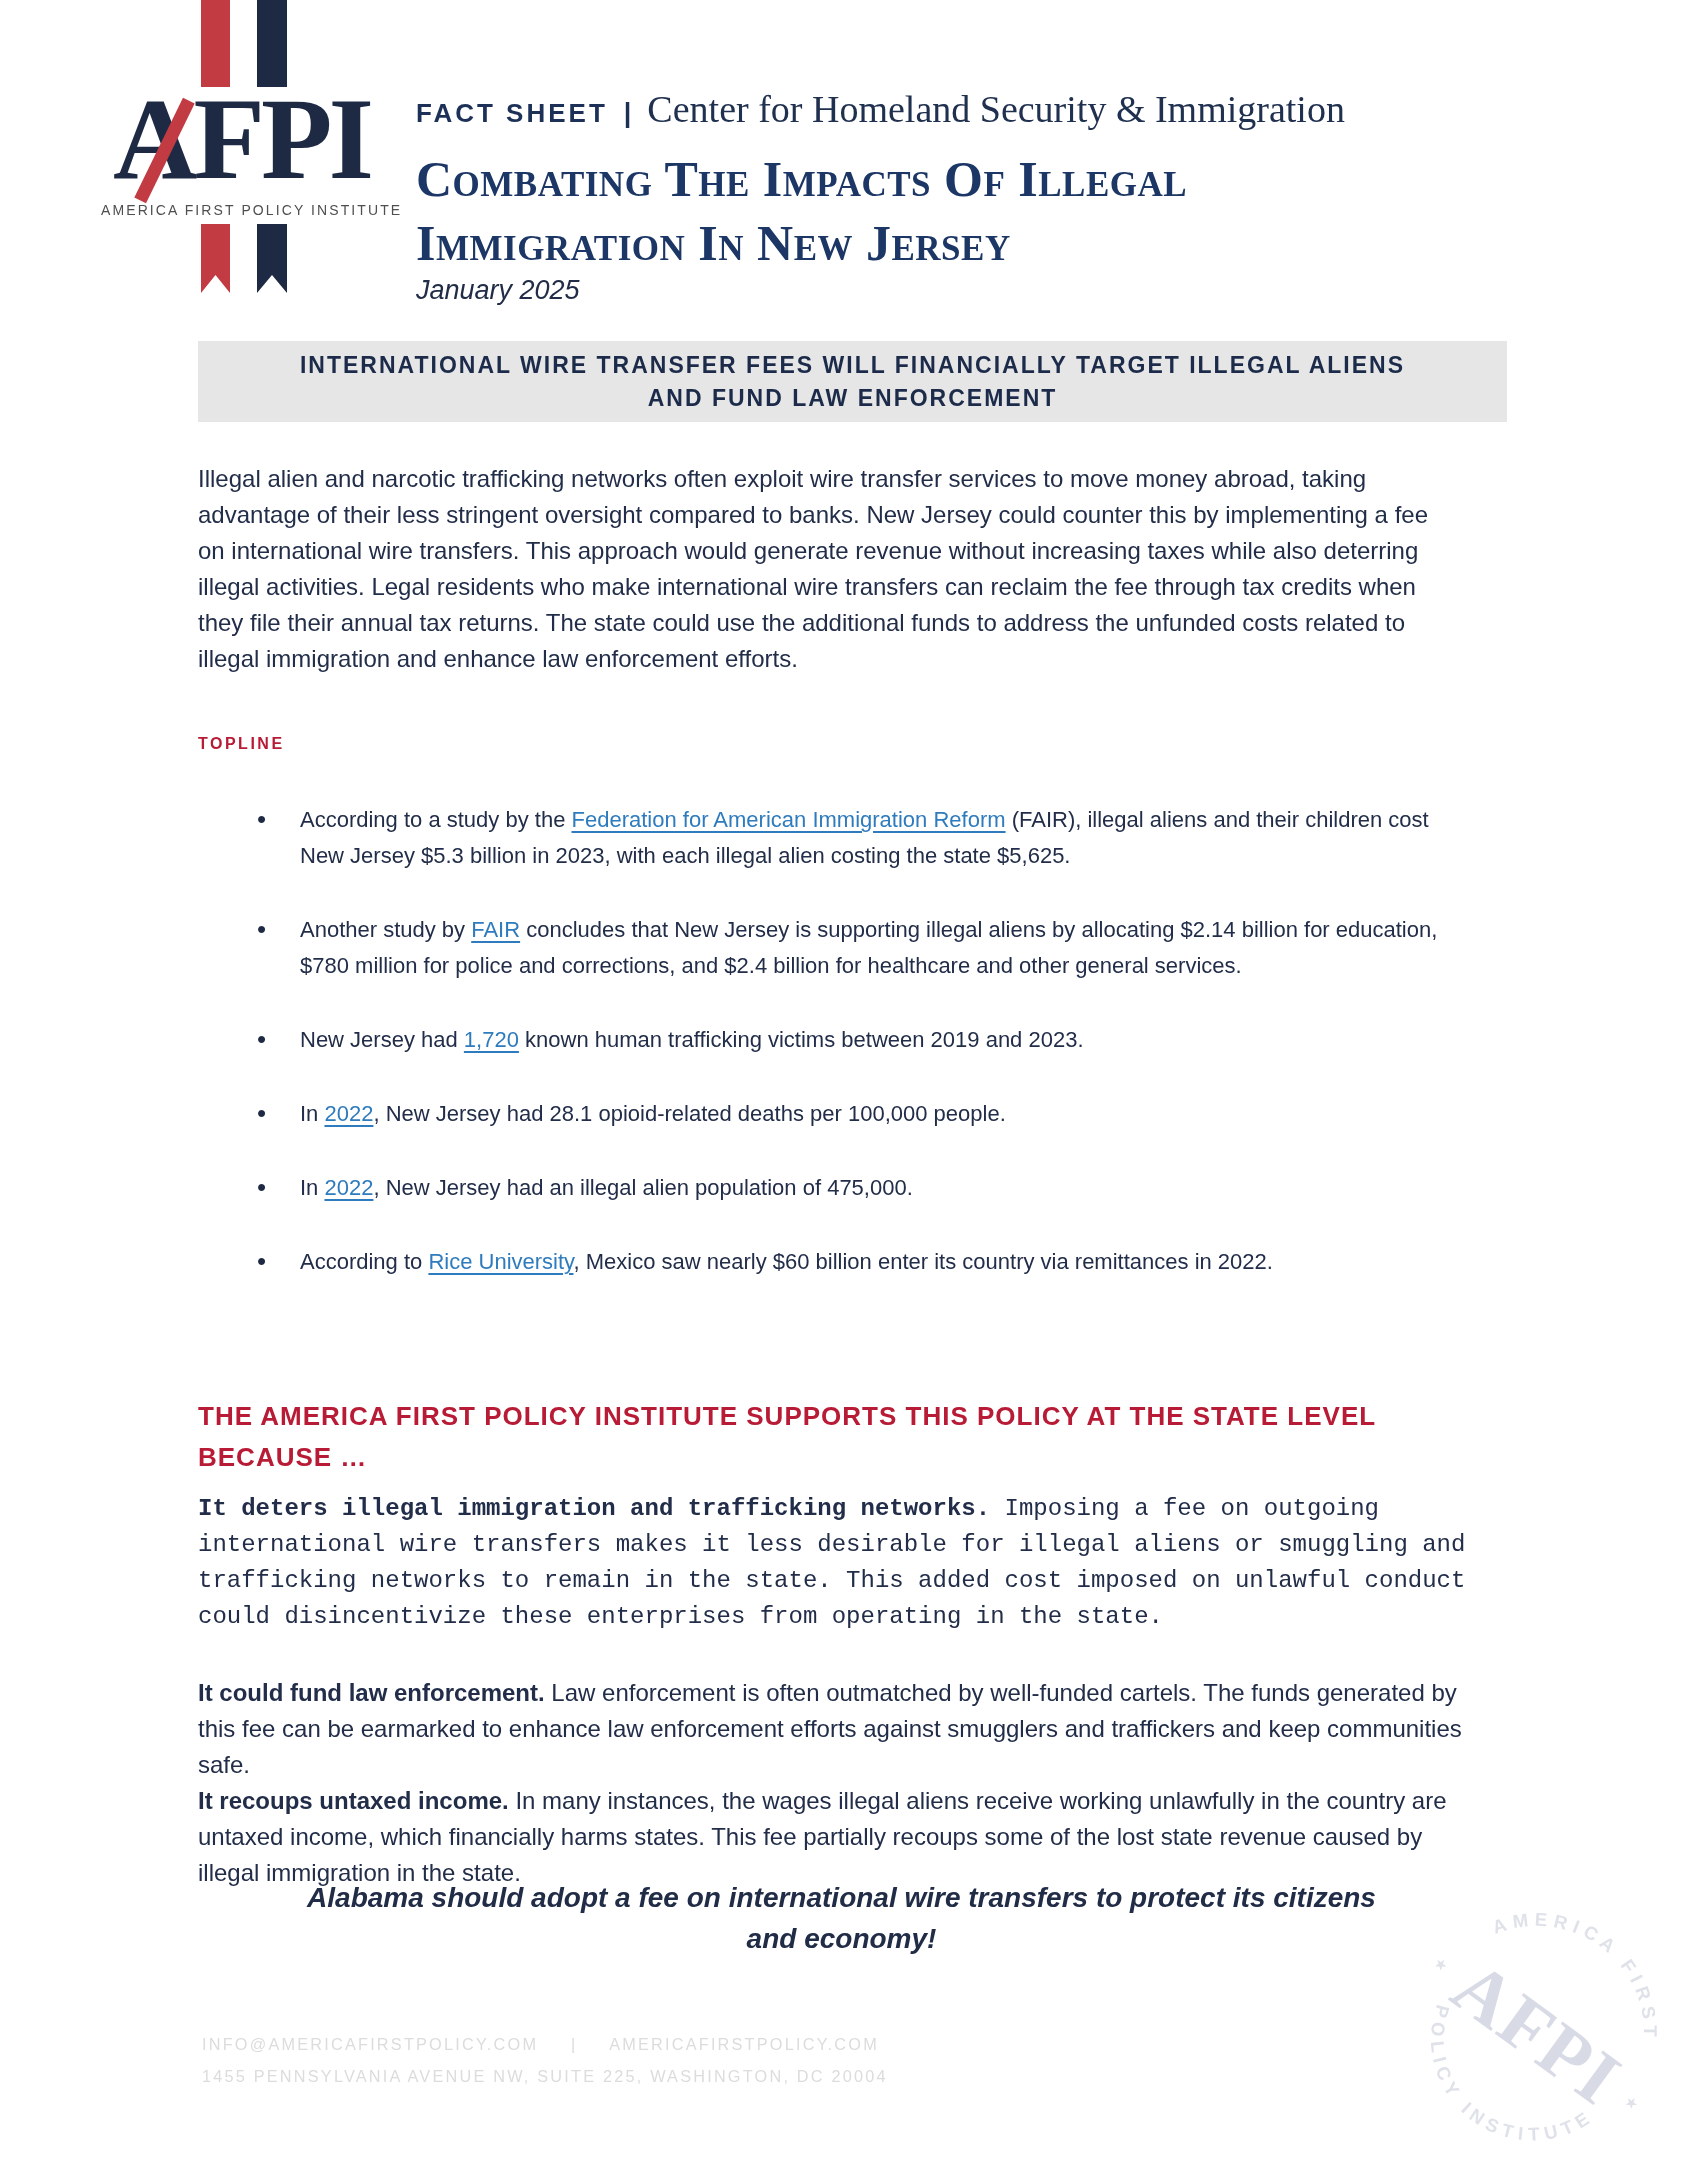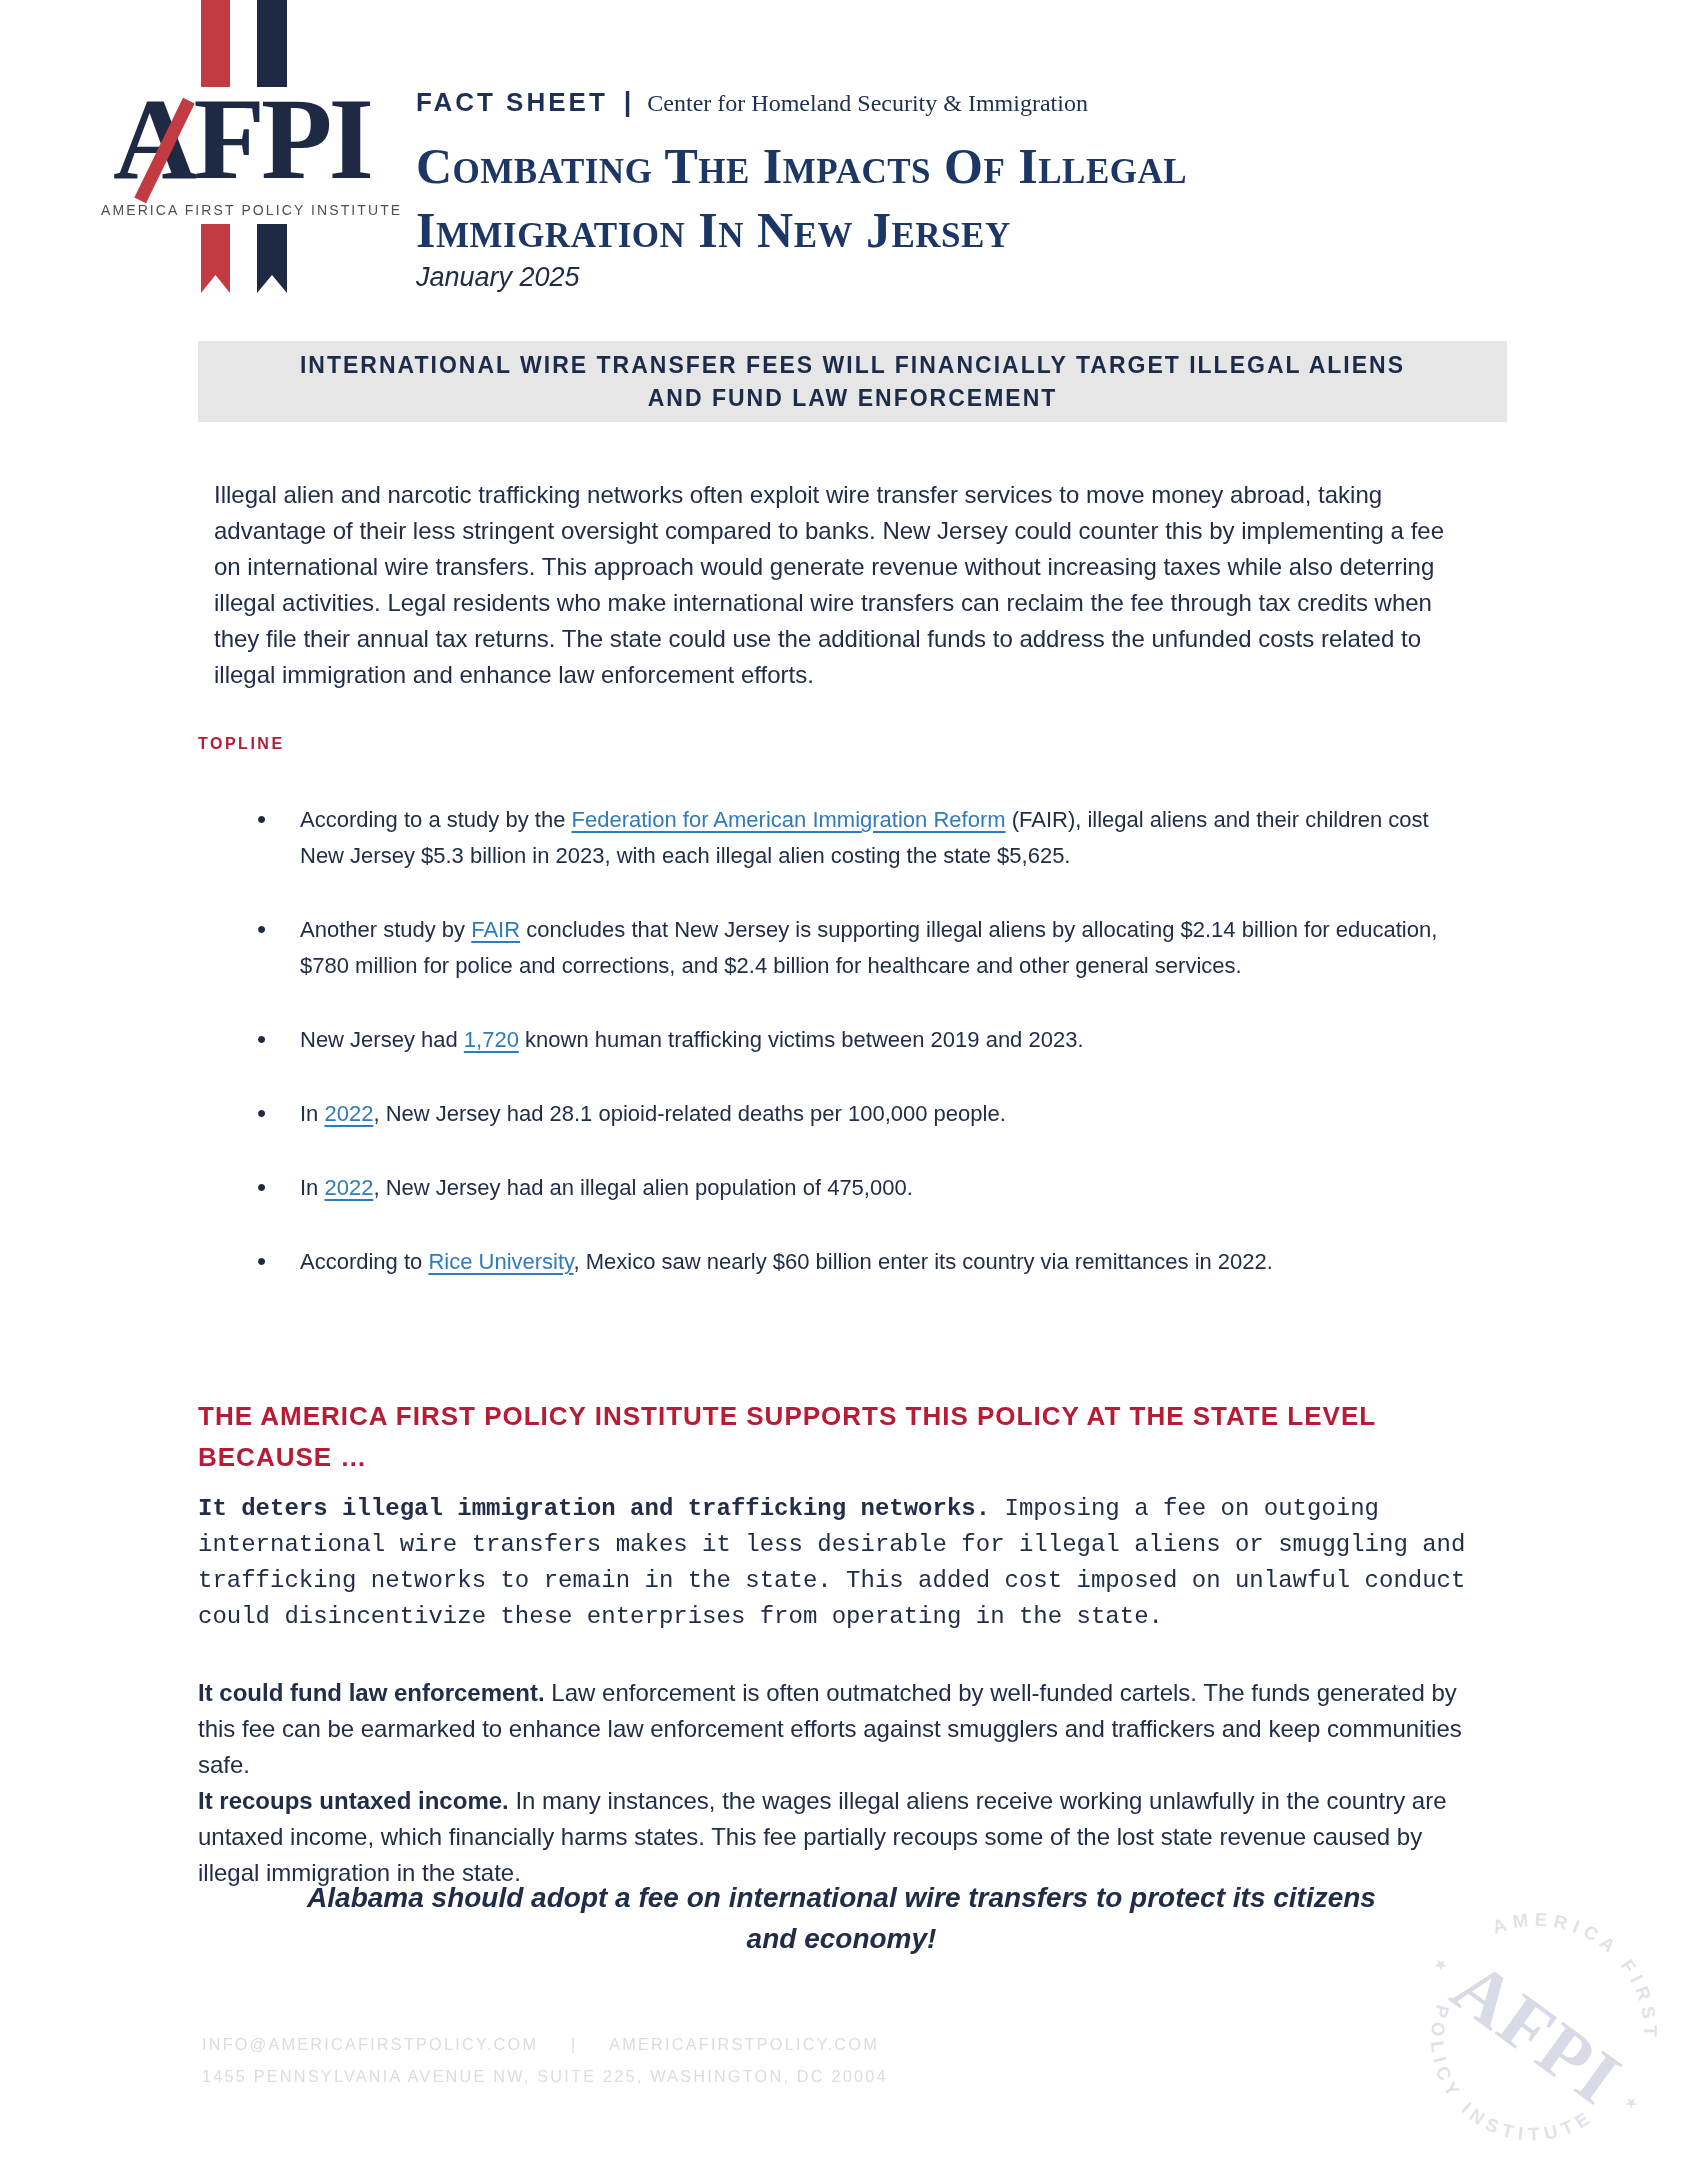--- a/index.html
+++ b/index.html
@@ -27,39 +27,39 @@
   }
   .ribbon { position:absolute; top:224px; height:69px; clip-path:polygon(0 0,100% 0,100% 100%,50% 74%,0 100%); }
   .ribbon-red  { left:102px; width:29px; background:#c23a42; }
   .ribbon-navy { left:158px; width:30px; background:#1e2a44; }
 
   
   .header-text { position:absolute; left:416px; top:87px; }
   .kicker-row { display:flex; align-items:baseline; gap:16px; }
   .kicker { font-weight:bold; font-size:26px; letter-spacing:3px; color:#1d3158;text-align:center; }
   .kicker-divider { color:#1d3158; font-size:27px; font-weight:bold; }
-  .kicker-center { font-family:"Liberation Serif",serif; font-size:24px; color:#20304f; }
+  .kicker-center { font-family:"Liberation Serif",serif; font-size:38px; color:#20304f; }
   .doc-title {
     margin-top:16px; font-family:"Liberation Serif",serif; font-variant:small-caps;
     font-weight:bold; font-size:50px; line-height:64px; color:#1c3765; letter-spacing:0.5px;
   }
   .doc-date { margin-top:0; font-style:italic; font-size:27px; color:#212c47; }
 
   
   .banner {
     position:absolute; left:198px; top:341px; width:1309px; height:81px;
     background:#e6e6e7; display:flex; align-items:center; justify-content:center;
   }
   .banner-text {
     max-width:1119px; text-align:center; font-weight:bold; font-size:23px;
     line-height:33px; letter-spacing:2px; color:#1c2b4a;
   }
 
   
-  .intro { position:absolute; left:198px; top:461px; width:1252px; font-size:24px; line-height:36px; margin:16px; }
+  .intro { position:absolute; left:198px; top:461px; width:1252px; font-size:24px; line-height:36px; margin:0; }
 
   .topline-heading {
     position:absolute; left:198px; top:735px; font-weight:bold; font-size:16px;
     letter-spacing:2.5px; color:#b81b35;
   }
 
   .bullets { position:absolute; left:255px; top:802px; width:1193px; list-style:none; margin:0; padding:0; }
   .bullets li { position:relative; padding-left:45px; margin-bottom:38px; font-size:22px; line-height:36px; }
   .bullets li::before { content:"•"; position:absolute; left:2px; top:-1px; color:#1e2a44; font-size:26px; }
 

